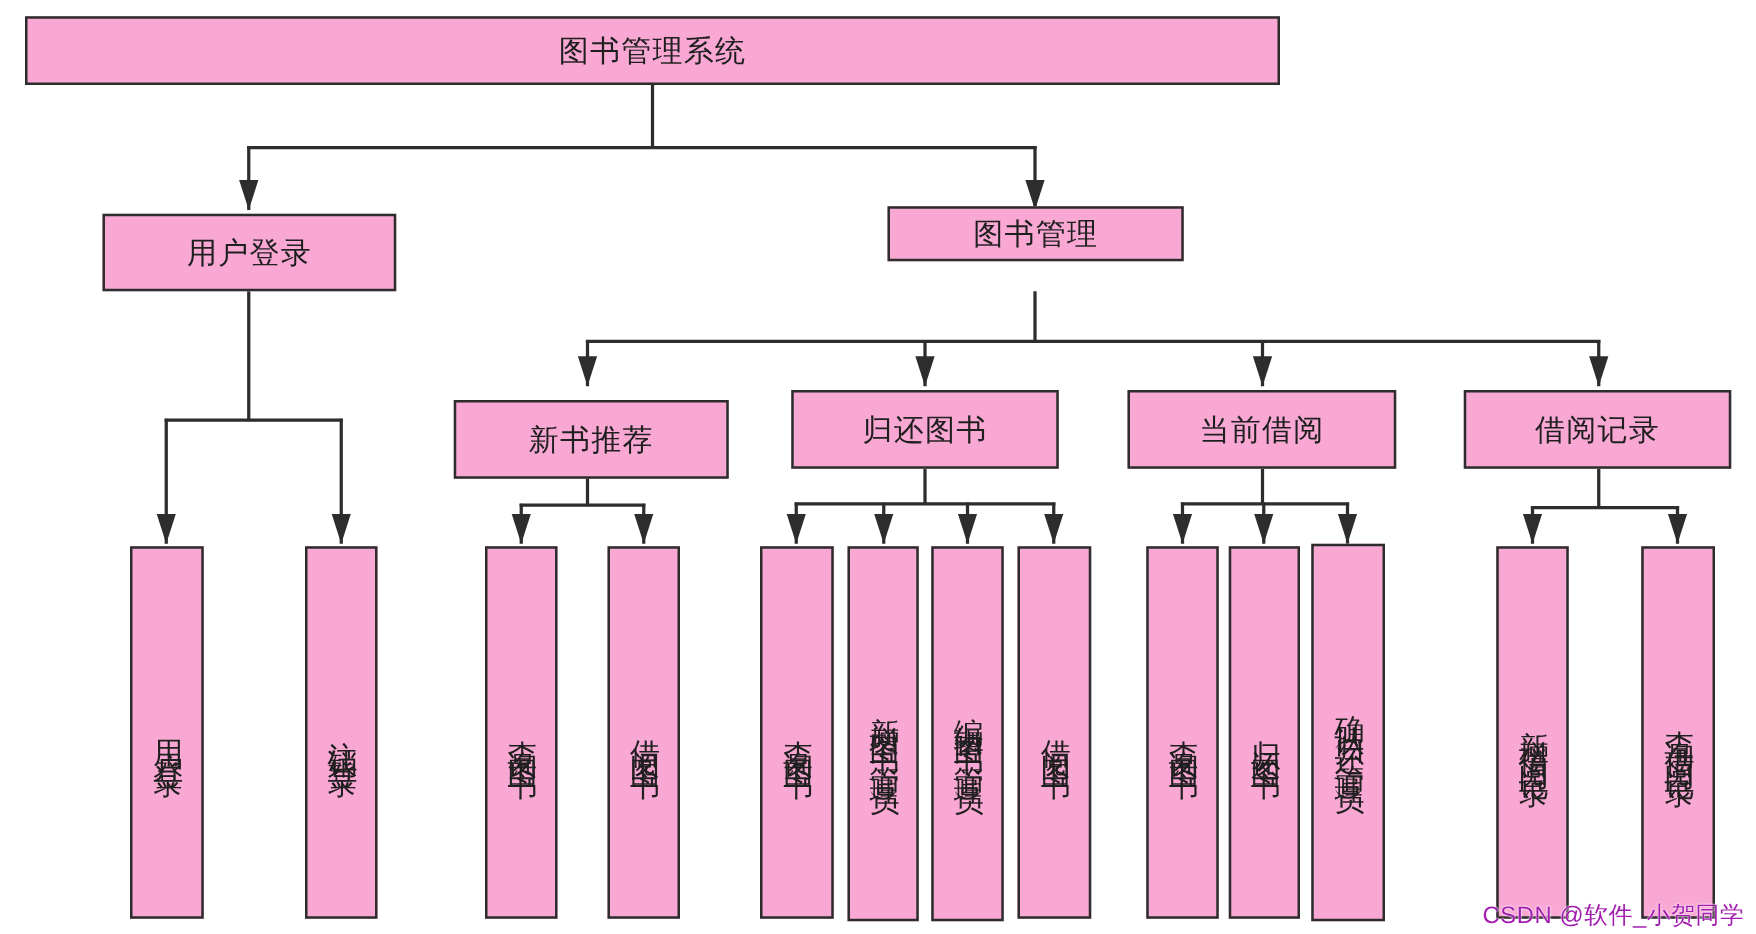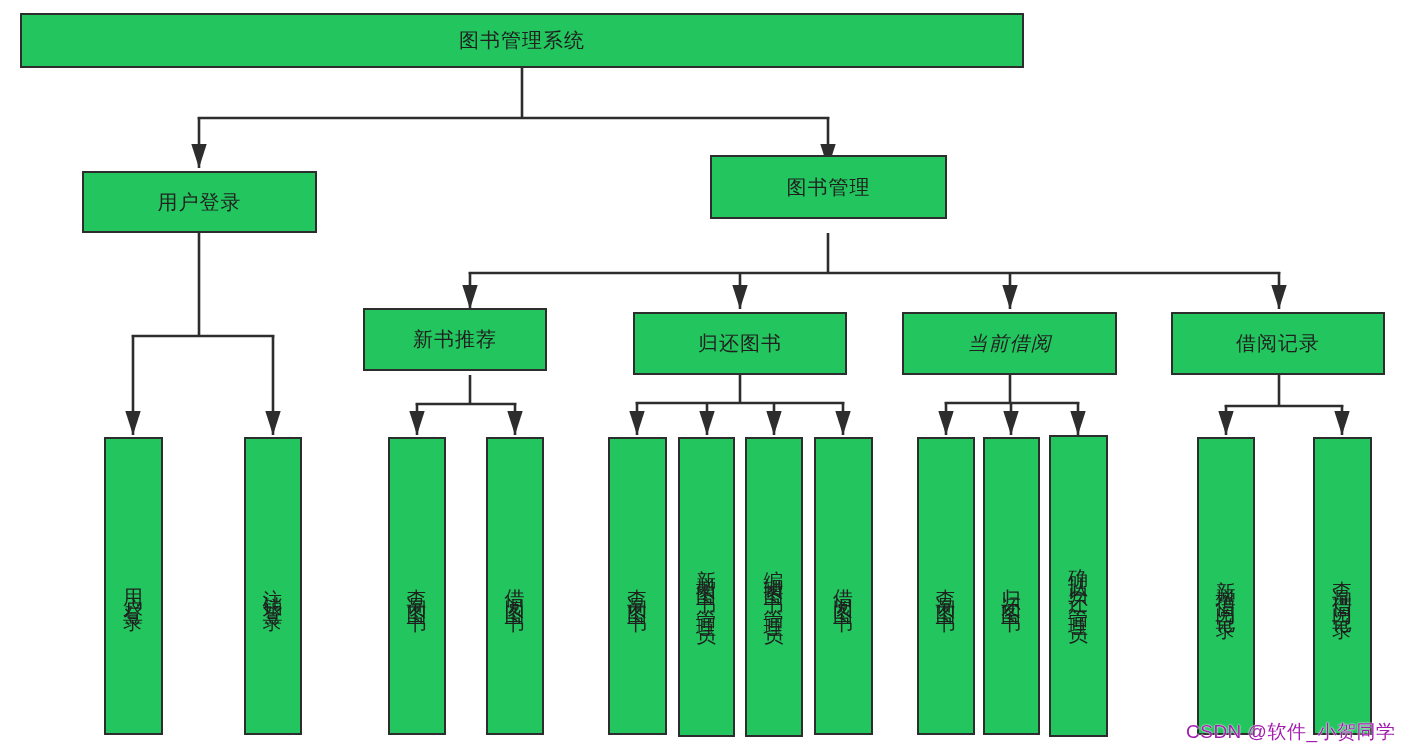--- a/index.html
+++ b/index.html
@@ -7,25 +7,25 @@
     position:relative;
     width:1405px;height:747px;
     background:#ffffff;
     font-family:"Liberation Sans","DejaVu Sans",sans-serif;
     overflow:hidden;
   }
   .wires{position:absolute;left:0;top:0;z-index:0;}
   .node{
     position:absolute;
     box-sizing:border-box;
-    background:#22c55e;
+    background:#f9a8d4;
     border:2.5px solid #2d2d2d;
     color:#1f1f1f;
     display:flex;align-items:center;justify-content:center;
-    font-size:20px;
+    font-size:24px;
     letter-spacing:1px;
     z-index:1;
   }
   .node.vert{
     writing-mode:vertical-rl;
     text-orientation:mixed;
     letter-spacing:8px;
     line-height:1;
     padding-top:6px;
   }
@@ -90,25 +90,25 @@
       <line x1="1279" y1="375" x2="1279" y2="407"></line>
       <line x1="1224.7" y1="406" x2="1343.3" y2="406"></line>
       <line x1="1226" y1="405" x2="1226" y2="435" marker-end="url(#arrow)"></line>
       <line x1="1342" y1="405" x2="1342" y2="435" marker-end="url(#arrow)"></line>
     </g>
   </svg>
 
   <div class="node" style="left:20px;top:13px;width:1004px;height:55px;">图书管理系统</div>
 
   <div class="node" style="left:82px;top:171px;width:235px;height:62px;">用户登录</div>
-  <div class="node" style="left:710px;top:155px;width:237px;height:64px;">图书管理</div>
+  <div class="node" style="left:710px;top:165px;width:237px;height:44px;">图书管理</div>
 
-  <div class="node" style="left:363px;top:308px;width:184px;height:63px;">新书推荐</div>
+  <div class="node" style="left:363px;top:320px;width:220px;height:63px;">新书推荐</div>
   <div class="node" style="left:633px;top:312px;width:214px;height:63px;">归还图书</div>
-  <div class="node" style="left:902px;top:312px;width:215px;height:63px;font-style:italic;">当前借阅</div>
+  <div class="node" style="left:902px;top:312px;width:215px;height:63px;">当前借阅</div>
   <div class="node" style="left:1171px;top:312px;width:214px;height:63px;">借阅记录</div>
 
   <div class="node vert" style="left:104px;top:437px;width:59px;height:298px;">用户登录</div>
   <div class="node vert" style="left:244px;top:437px;width:58px;height:298px;">注销登录</div>
 
   <div class="node vert" style="left:388px;top:437px;width:58px;height:298px;">查询图书</div>
   <div class="node vert" style="left:486px;top:437px;width:58px;height:298px;">借阅图书</div>
 
   <div class="node vert" style="left:608px;top:437px;width:59px;height:298px;">查询图书</div>
   <div class="node vert" style="left:678px;top:437px;width:57px;height:300px;">新增图书（管理员）</div>

